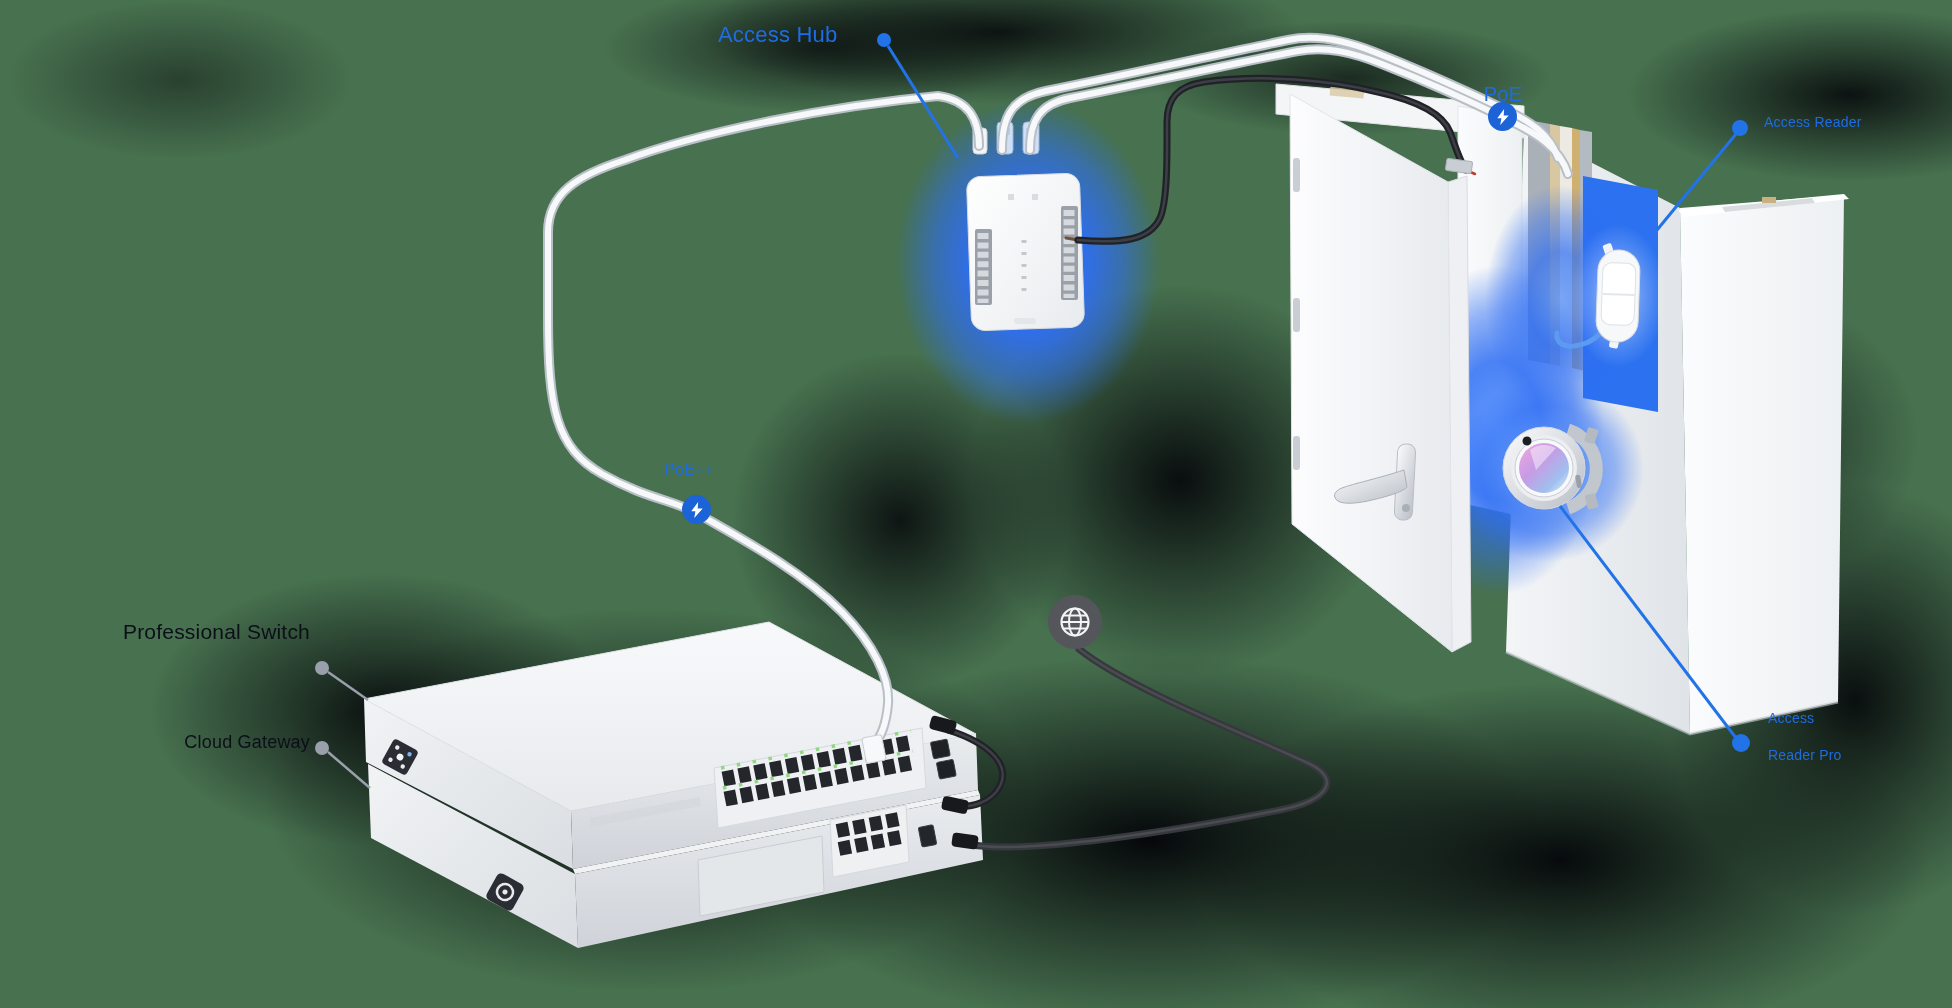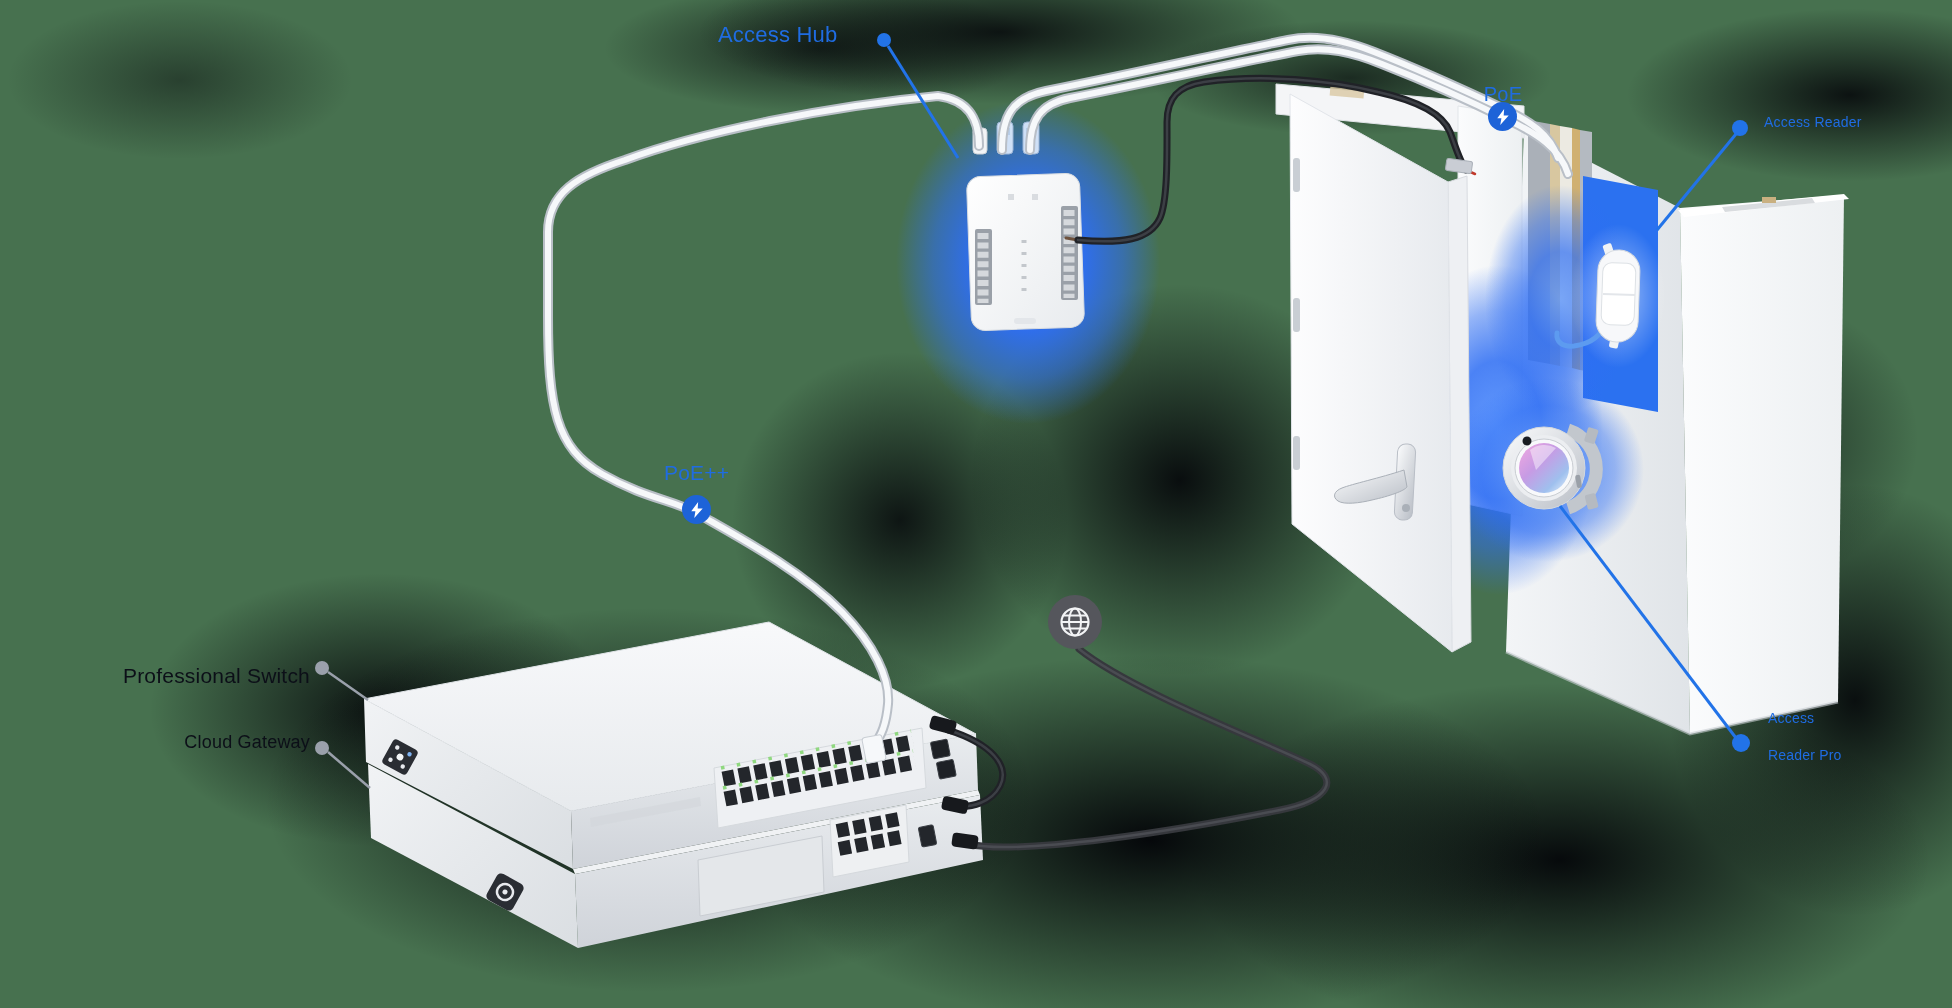--- a/index.html
+++ b/index.html
@@ -22,22 +22,22 @@
       radial-gradient(220px 200px at 1760px 440px, rgba(3,4,8,.60), rgba(3,4,8,0) 72%),
       radial-gradient(240px 110px at 180px 80px,   rgba(4,5,9,.45), rgba(4,5,9,0) 72%);
   }
   svg.scene{position:absolute;left:0;top:0;}
   .lbl{position:absolute;font-weight:400;letter-spacing:.2px;white-space:nowrap;}
   .lbl.blue{color:#1f6ce2;}
   .lbl.dark{color:#0c0f18;}
   #lbl-access-hub{left:718px;top:22px;font-size:22px;}
   #lbl-poe{left:1468px;top:71px;width:70px;text-align:center;font-size:20px;margin-top:12px;}
   #lbl-access-reader{left:1764px;top:114px;font-size:14px;}
-  #lbl-poepp{left:664px;top:461px;font-size:21px;text-align:right;}
-  #lbl-switch{left:50px;top:664px;width:260px;text-align:right;font-size:21px;}
+  #lbl-poepp{left:664px;top:461px;font-size:16px;text-align:right;}
+  #lbl-switch{left:50px;top:620px;width:260px;text-align:right;font-size:21px;}
   #lbl-gateway{left:50px;top:732px;width:260px;text-align:right;font-size:18px;}
   #lbl-reader-pro{left:1768px;top:700px;font-size:14px;line-height:37px;}
   #lbl-reader-pro span{display:block;}
   .badge{position:absolute;width:29px;height:29px;border-radius:50%;
          background:#1d63d8;display:flex;align-items:center;justify-content:center;}
   #badge-poe{left:1488px;top:102px;}
   #badge-poepp{left:682px;top:495px;}
 </style>
 </head>
 <body>

